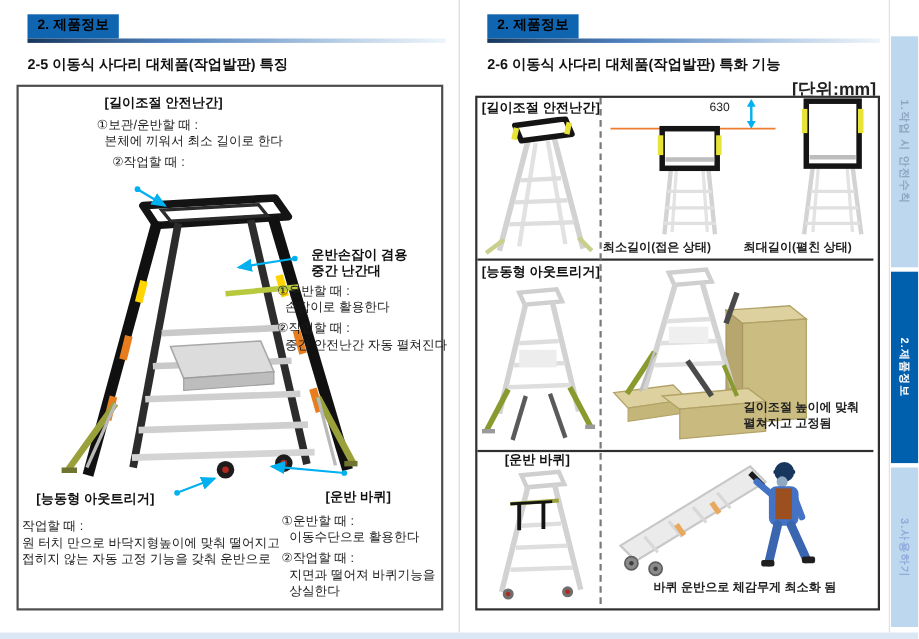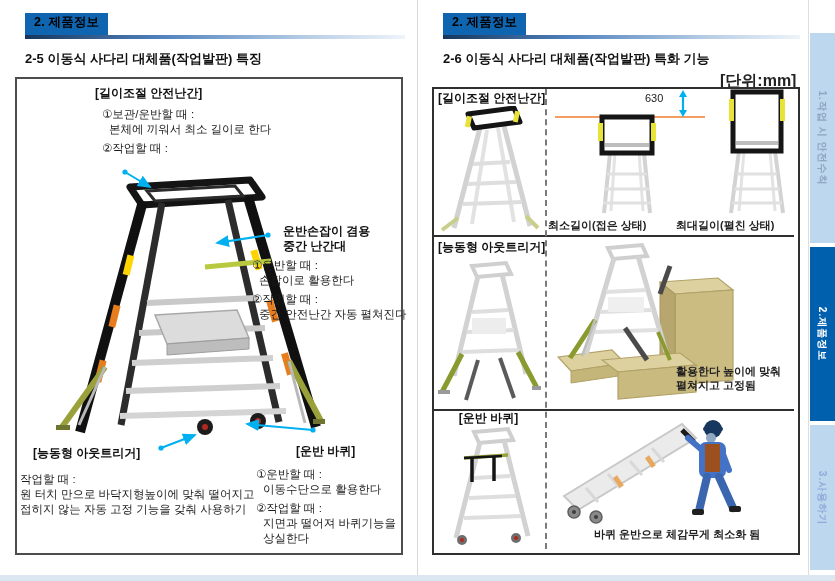--- a/index.html
+++ b/index.html
@@ -98,21 +98,21 @@
       <line x1="110" y1="95" x2="135" y2="110" stroke="#00b0f0" stroke-width="2" marker-end="url(#ah)"></line>
       <circle cx="253" cy="158" r="2.6" fill="#00b0f0"></circle>
       <line x1="253" y1="158" x2="202" y2="166" stroke="#00b0f0" stroke-width="2" marker-end="url(#ah)"></line>
       <circle cx="146" cy="371" r="2.6" fill="#00b0f0"></circle>
       <line x1="146" y1="371" x2="180" y2="358" stroke="#00b0f0" stroke-width="2" marker-end="url(#ah)"></line>
       <circle cx="298" cy="353" r="2.6" fill="#00b0f0"></circle>
       <line x1="298" y1="353" x2="232" y2="347" stroke="#00b0f0" stroke-width="2" marker-end="url(#ah)"></line>
     </svg>
 
     <div class="abs co-h" style="left:95px;top:86px;">[길이조절 안전난간]</div>
-    <div class="abs bd" style="left:102px;top:107px;">
+    <div class="abs bd" style="left:88px;top:107px;">
       <div>①보관/운반할 때 :</div>
       <div class="in">본체에 끼워서 최소 길이로 한다</div>
     </div>
     <div class="abs bd" style="left:102px;top:141px;">
       <div>②작업할 때 :</div>
     </div>
 
     <div class="abs co-h" style="left:283px;top:224px;">
       <div>운반손잡이 겸용</div>
       <div>중간 난간대</div>
@@ -123,21 +123,21 @@
     </div>
     <div class="abs bd" style="left:252px;top:292px;">
       <div>②작업할 때 :</div>
       <div class="in">중간 안전난간 자동 펼쳐진다</div>
     </div>
 
     <div class="abs co-h" style="left:33px;top:446px;">[능동형 아웃트리거]</div>
     <div class="abs bd" style="left:20px;top:472px;">
       <div>작업할 때 :</div>
       <div>원 터치 만으로 바닥지형높이에 맞춰 떨어지고</div>
-      <div>접히지 않는 자동 고정 기능을 갖춰 사용하기</div>
+      <div>접히지 않는 자동 고정 기능을 갖춰 운반으로</div>
     </div>
 
     <div class="abs co-h" style="left:296px;top:444px;">[운반 바퀴]</div>
     <div class="abs bd" style="left:256px;top:467px;">
       <div>①운반할 때 :</div>
       <div class="in">이동수단으로 활용한다</div>
     </div>
     <div class="abs bd" style="left:256px;top:501px;">
       <div>②작업할 때 :</div>
       <div class="in">지면과 떨어져 바퀴기능을</div>
@@ -243,21 +243,21 @@
       <line x1="45" y1="90" x2="108" y2="88" stroke="#e0e0e0" stroke-width="4"></line>
       <rect x="58" y="55" width="36" height="15" fill="#efefef"></rect>
 
       <line x1="45" y1="78" x2="20" y2="116" stroke="#8a9a2e" stroke-width="5"></line>
       <line x1="45" y1="78" x2="32" y2="114" stroke="#bfbfbf" stroke-width="2.5"></line>
       <line x1="75" y1="86" x2="97" y2="118" stroke="#4a4a4a" stroke-width="5"></line>
       <line x1="110" y1="52" x2="120" y2="24" stroke="#4a4a4a" stroke-width="5"></line>
       <line x1="108" y1="90" x2="120" y2="118" stroke="#8a9a2e" stroke-width="4"></line>
     </svg>
     <div class="abs cap" style="left:258px;top:364px;width:120px;text-align:left;">
-      <div>활용한다 높이에 맞춰</div>
+      <div>길이조절 높이에 맞춰</div>
       <div>펼쳐지고 고정됨</div>
     </div>
 
     <div class="abs co-h" style="left:14px;top:411px;width:113px;text-align:center;">[운반 바퀴]</div>
     <svg class="abs" style="left:24px;top:424px;" width="96" height="126" viewBox="0 0 96 126">
       <polygon points="32,8 66,5 71,16 37,19" fill="none" stroke="#cfcfcf" stroke-width="4"></polygon>
       <line x1="38" y1="18" x2="14" y2="114" stroke="#d2d2d2" stroke-width="5"></line>
       <line x1="62" y1="16" x2="86" y2="112" stroke="#d2d2d2" stroke-width="5"></line>
       <line x1="32" y1="54" x2="68" y2="52" stroke="#dedede" stroke-width="4"></line>
       <line x1="27" y1="74" x2="74" y2="72" stroke="#dedede" stroke-width="4"></line>

